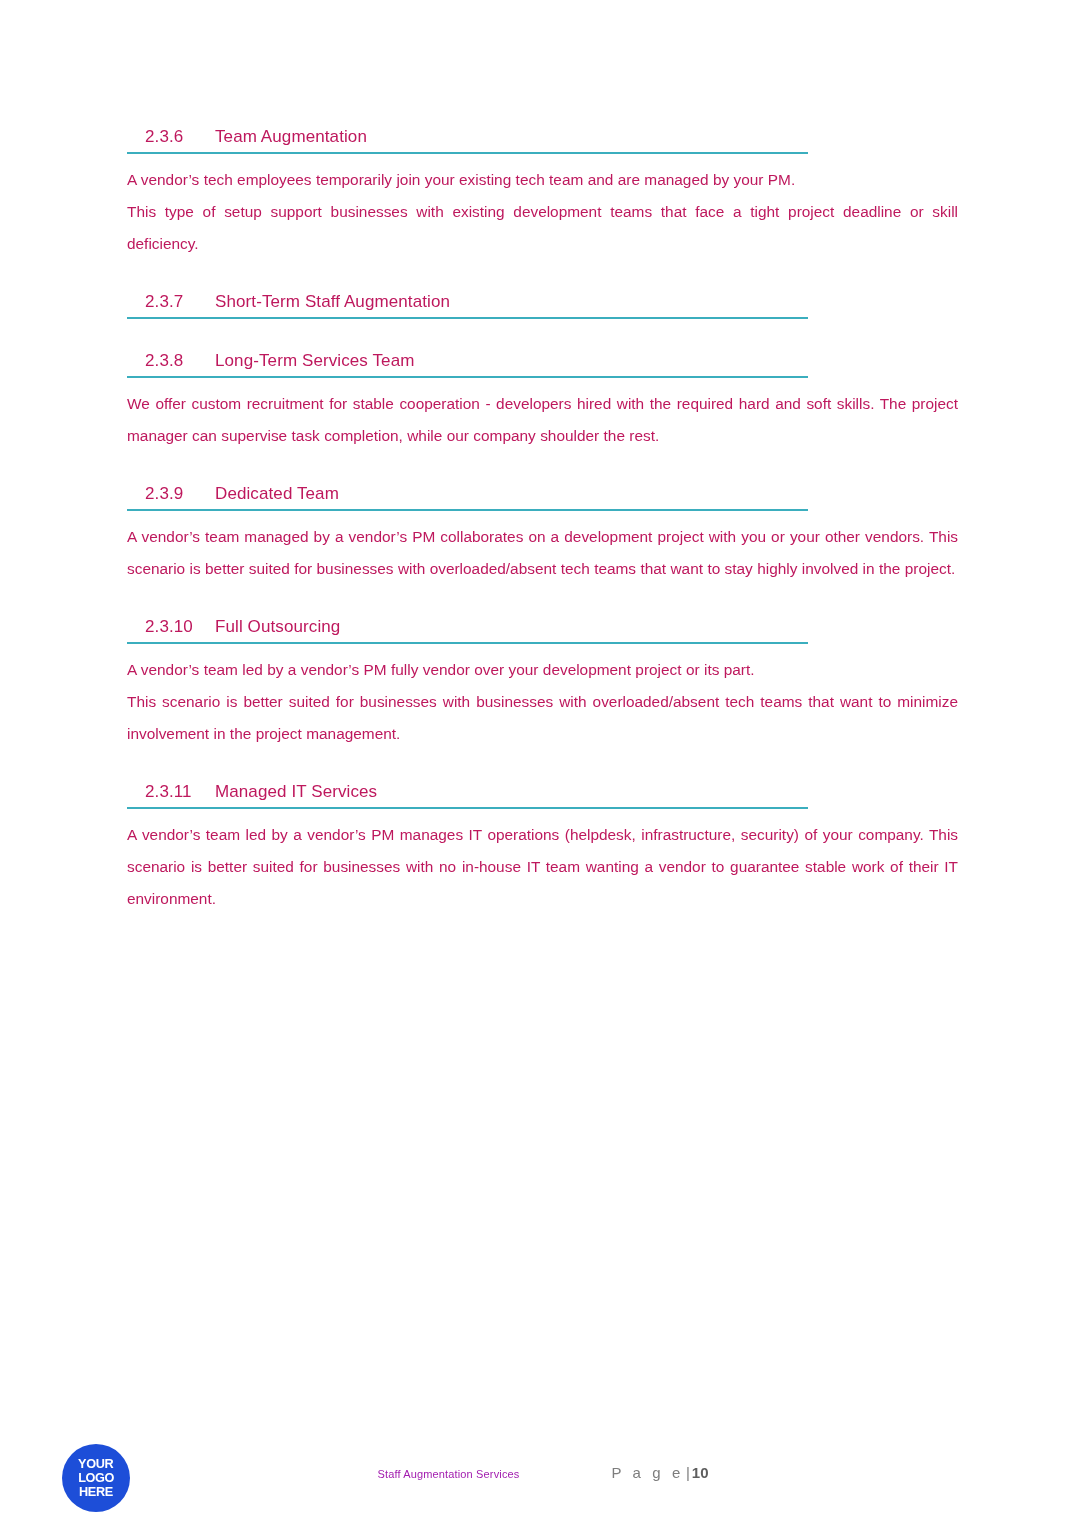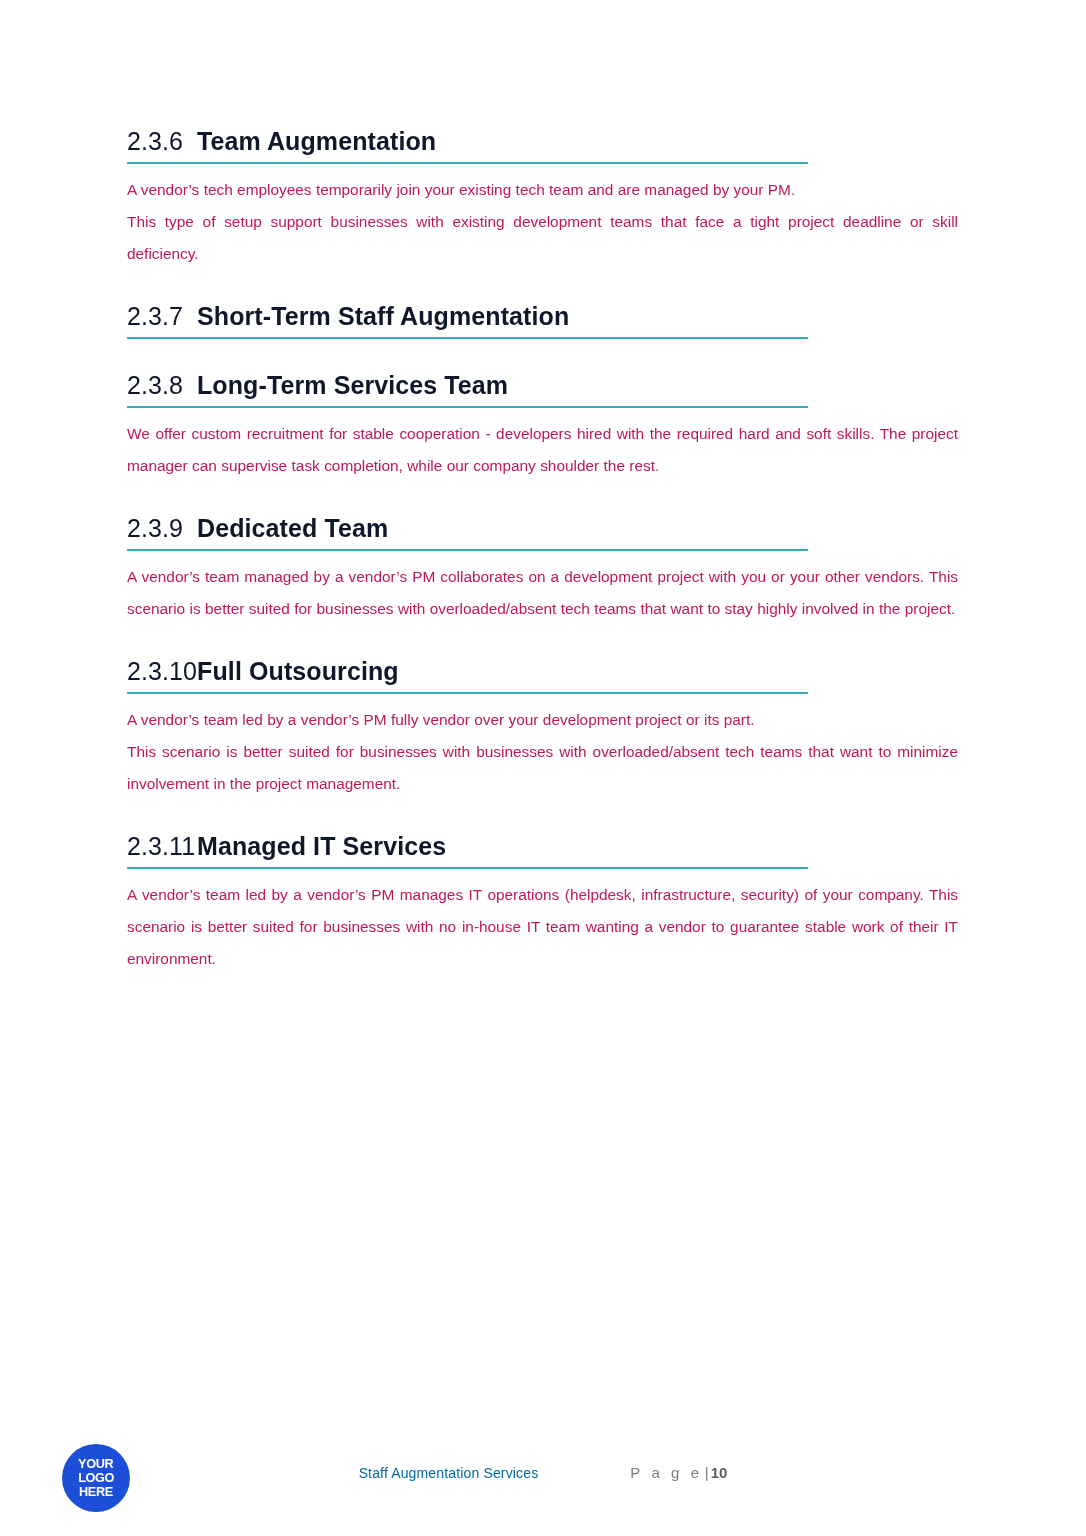--- a/index.html
+++ b/index.html
@@ -33,35 +33,35 @@
   .section {
     margin: 0 0 0 0;
   }
   .section + .section {
     margin-top: 31px;
   }
 
   .heading {
     display: flex;
     align-items: baseline;
-    color: #0f172a;
-    font-size: 25px;
+    color: #be185d;
+    font-size: 17px;
     font-weight: 400;
     line-height: 1.25;
     letter-spacing: 0.1px;
     white-space: nowrap;
+    margin-left: 18px;
   }
   .heading-num {
     display: inline-block;
     min-width: 70px;
     flex: 0 0 auto;
   }
   .heading-title {
     flex: 0 1 auto;
-    font-weight: bold;
   }
 
   .heading-rule {
     width: 681px;
     height: 0;
     border-top: 2.2px solid #3BAEBE;
     margin-top: 5px;
     margin-bottom: 0;
   }
 
@@ -116,22 +116,22 @@
   .footer-bar {
     position: absolute;
     left: 0;
     top: 38px;
     width: 100%;
     display: flex;
     justify-content: center;
     align-items: baseline;
   }
   .footer-title {
-    color: #0369a1;
-    font-size: 14px;
+    color: #a21caf;
+    font-size: 11px;
     font-weight: 400;
     letter-spacing: 0.15px;
   }
   .footer-page {
     margin-left: 76px;
     color: #7d7d7d;
     font-size: 15px;
     font-weight: 400;
     white-space: pre;
     padding-left: 16px;

